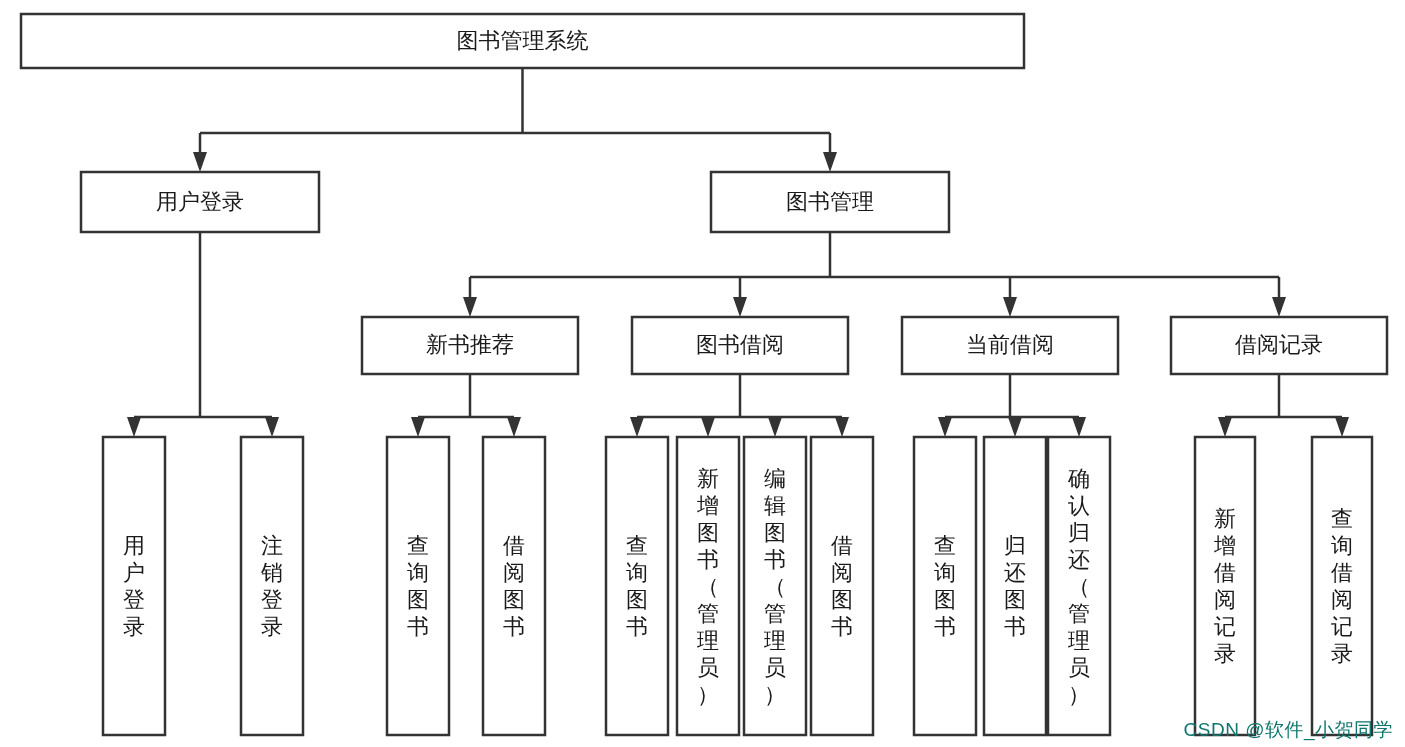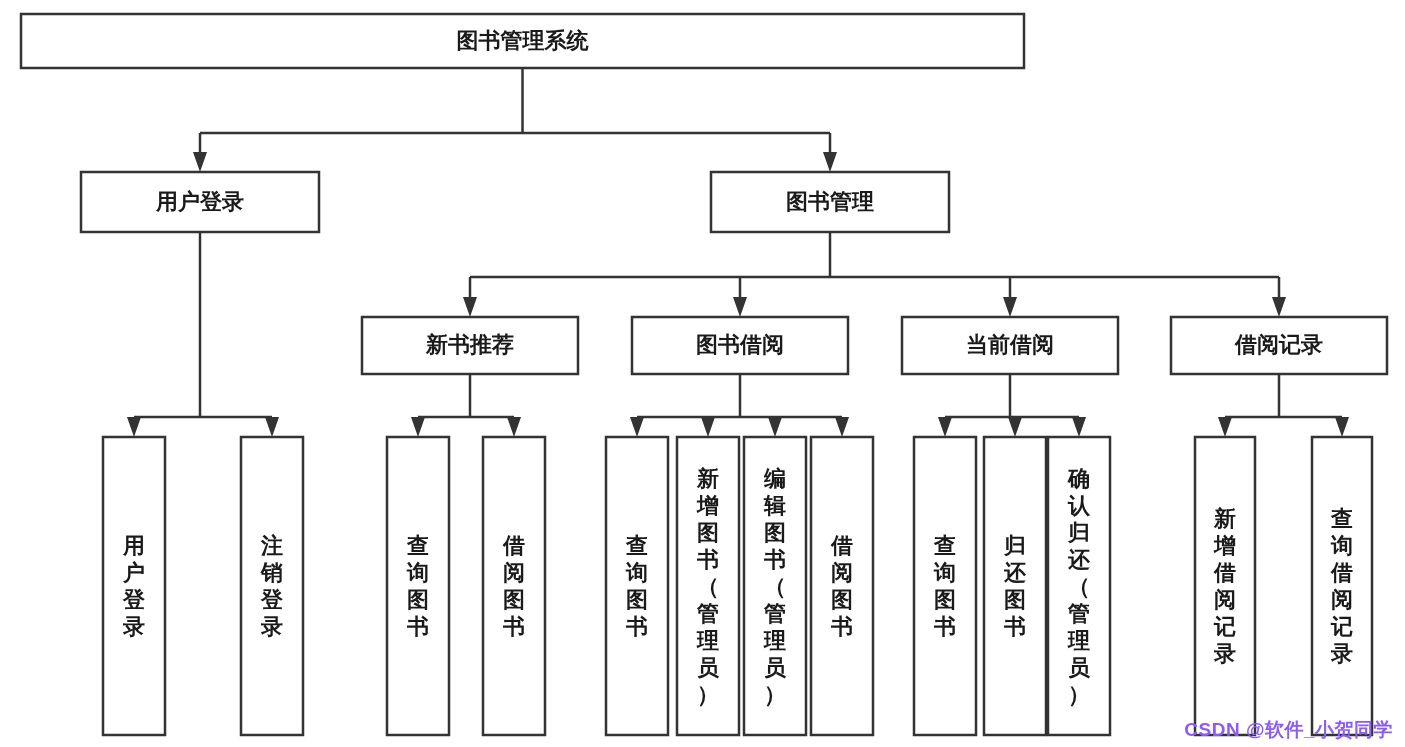--- a/index.html
+++ b/index.html
@@ -9,21 +9,20 @@
   }
   body {
     font-family: "Liberation Sans", "DejaVu Sans", sans-serif;
   }
   #diagram-root {
     position: relative;
     width: 1405px;
     height: 747px;
     background: #ffffff;
     overflow: hidden;
-    font-weight: bold;
   }
   svg#flow {
     position: absolute;
     left: 0;
     top: 0;
     width: 1405px;
     height: 747px;
     display: block;
   }
   .node-rect {
@@ -53,21 +52,21 @@
     font-size: 22px;
     fill: #1a1a1a;
     text-anchor: middle;
   }
   .watermark {
     position: absolute;
     right: 12px;
     bottom: 4px;
     font-family: "Liberation Sans", "DejaVu Sans", sans-serif;
     font-size: 19px;
-    color: #8b5cf6;
+    color: #0f766e;
     letter-spacing: 0.5px;
     white-space: nowrap;
     user-select: none;
   }
 </style>
 </head>
 <body>
 
 <div id="diagram-root">
   <svg id="flow" viewBox="0 0 1405 747">

